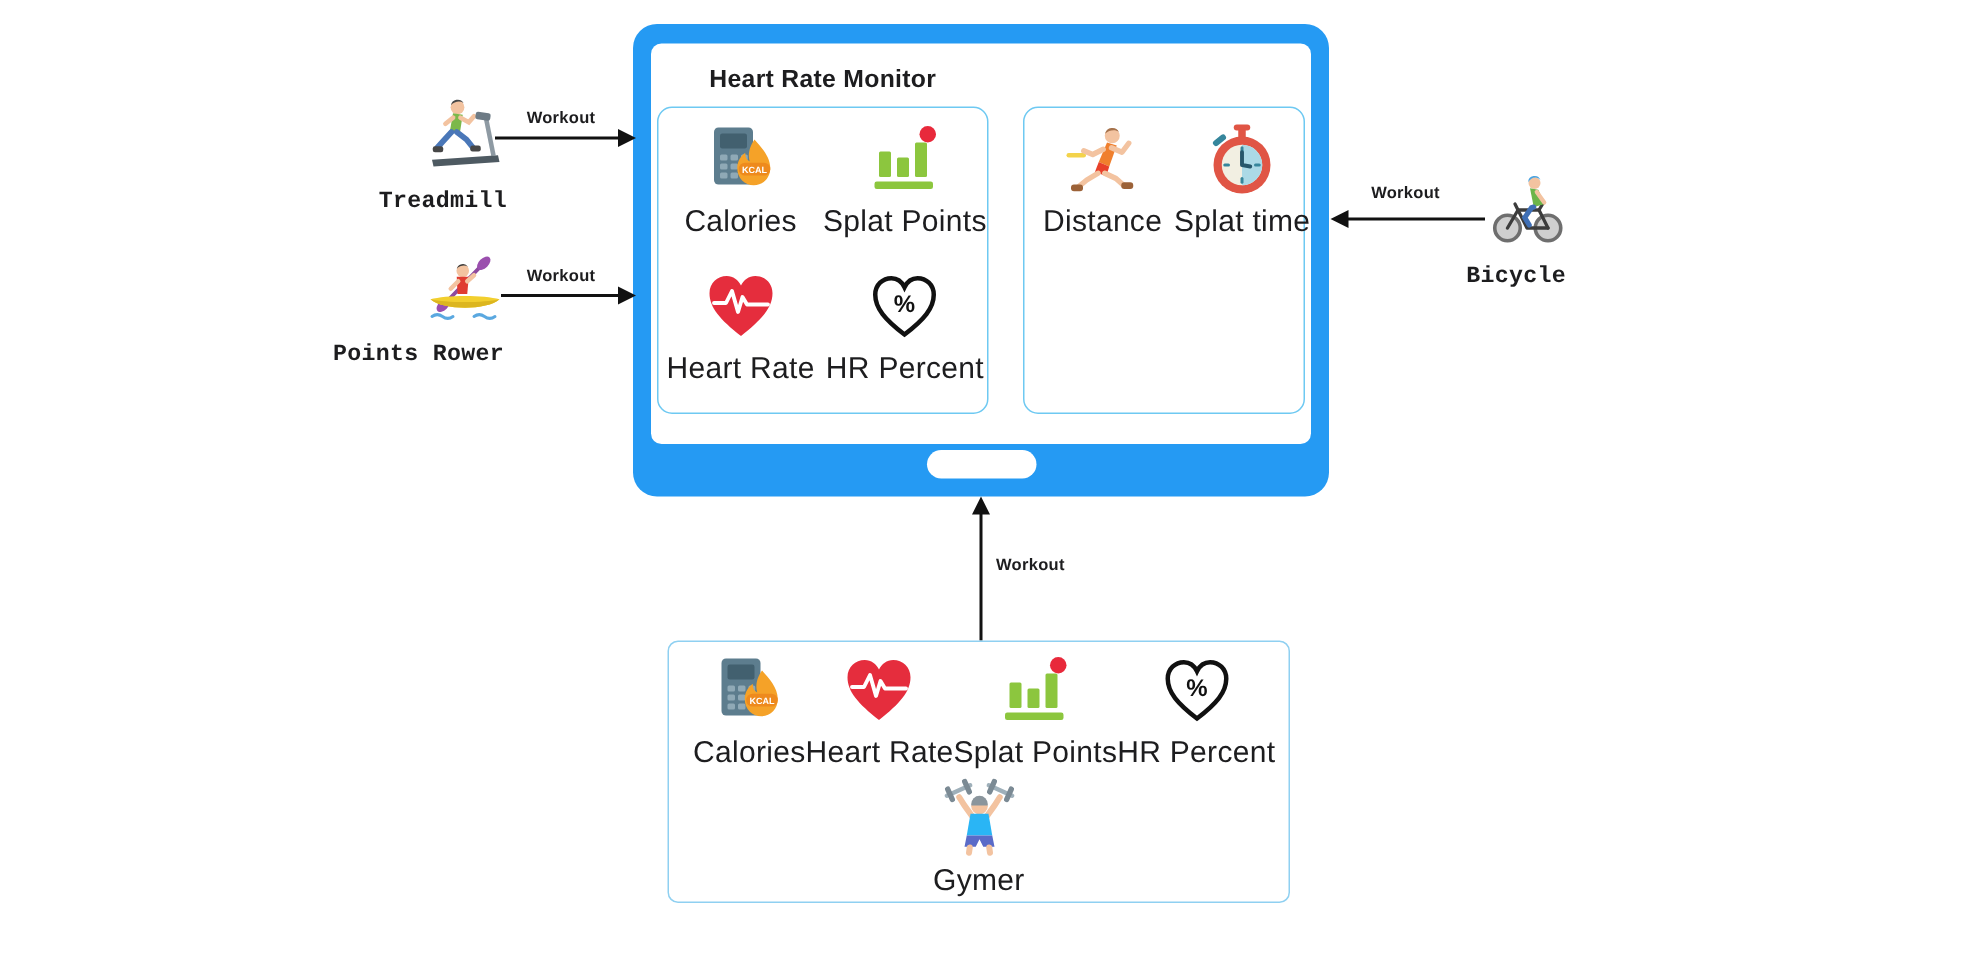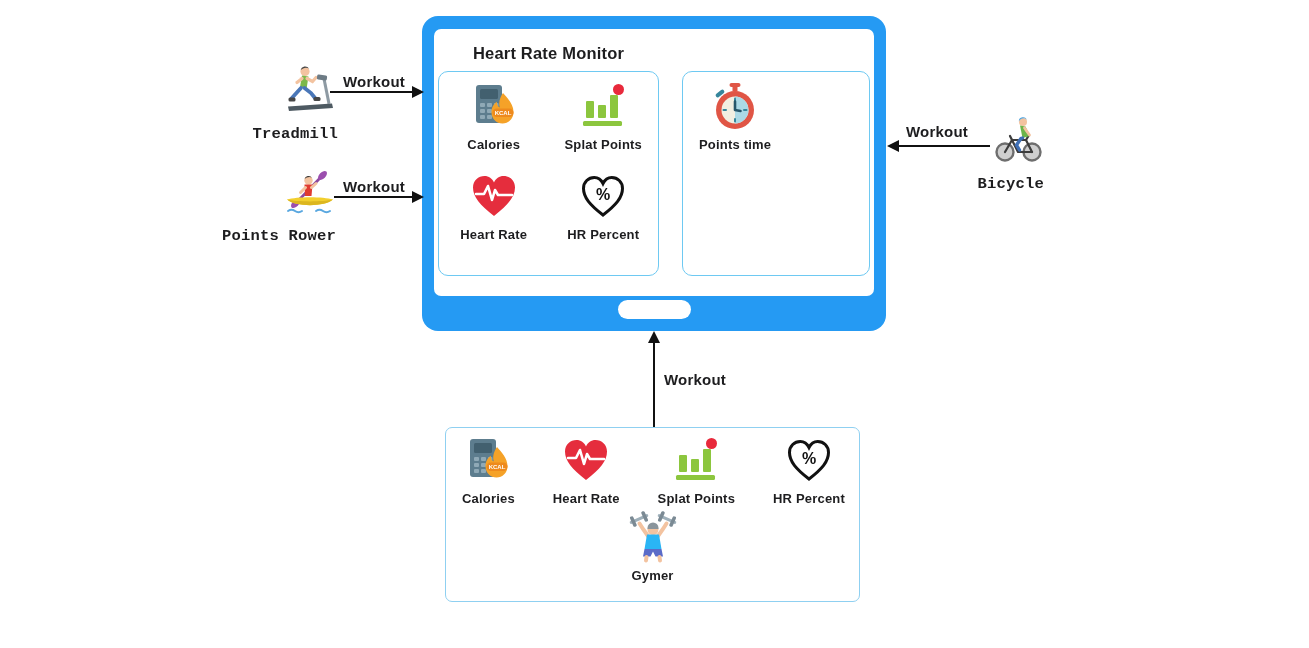--- a/index.html
+++ b/index.html
@@ -15,30 +15,30 @@
   .panel{position:absolute;top:42px;height:205px;background:#fff;border:1.5px solid #6ec9f2;border-radius:10px;box-sizing:border-box;}
   .p-left{left:4px;width:221px;}
   .p-right{left:248px;width:188px;}
   .t-left{left:4px;width:221px;}
   .t-right{left:248px;width:188px;}
   .panel-grid{display:grid;grid-template-columns:1fr 1fr;padding-top:10px;row-gap:20px;}
   .cell{display:flex;flex-direction:column;align-items:center;}
   .icon50{width:50px;height:50px;}
   .icon52{width:52px;height:52px;}
   .icon56{width:56px;height:56px;}
-  .cell-lbl{margin-top:5px;font-size:13px;font-weight:700;white-space:nowrap;letter-spacing:.2px;}
+  .cell-lbl{margin-top:5px;font-size:20px;font-weight:400;white-space:nowrap;letter-spacing:.2px;}
   
   .bottom-box{position:absolute;left:445px;top:427px;width:415px;height:175px;background:#fff;border:1px solid #8fd0f1;border-radius:7px;box-sizing:border-box;}
   .box-row{display:flex;justify-content:space-between;padding:8px 14px 0 16px;}
   .gymer{display:flex;flex-direction:column;align-items:center;margin-top:1px;}
   
   .node{position:absolute;display:flex;flex-direction:column;align-items:flex-end;font-family:Liberation Mono, monospace;}
   .node-lbl{margin-top:9px;font-size:15.5px;font-weight:600;white-space:nowrap;letter-spacing:.2px;}
   
-  .edge-lbl{position:absolute;font-size:15px;font-weight:600;letter-spacing:.2px;white-space:nowrap;text-align:center;}
+  .edge-lbl{position:absolute;font-size:11px;font-weight:600;letter-spacing:.2px;white-space:nowrap;text-align:center;}
   .line-h{position:absolute;height:2px;background:#111;}
   .line-v{position:absolute;width:2px;background:#111;}
   .ah{position:absolute;width:0;height:0;}
   .ah-right{border-top:6px solid transparent;border-bottom:6px solid transparent;border-left:12px solid #111;}
   .ah-left{border-top:6px solid transparent;border-bottom:6px solid transparent;border-right:12px solid #111;}
   .ah-up{border-left:6px solid transparent;border-right:6px solid transparent;border-bottom:12px solid #111;}
 </style>
 </head>
 <body>
 
@@ -92,39 +92,57 @@
               <path d="M25 43 C12 33 5.5 25.5 5.5 16.5 C5.5 9.8 10.5 5.5 16.3 5.5 C20.3 5.5 23.3 8 25 11.5 C26.7 8 29.7 5.5 33.7 5.5 C39.5 5.5 44.5 9.8 44.5 16.5 C44.5 25.5 38 33 25 43 Z" fill="#ffffff" stroke="#111111" stroke-width="3"></path>
               <text x="25" y="28" font-size="16" font-weight="bold" fill="#111111" text-anchor="middle">%</text>
             </svg>
             <div class="cell-lbl">HR Percent</div>
           </div>
         </div>
       </div>
 
       <div class="panel p-right">
         <div class="panel-grid" style="grid-template-columns:56% 44%;">
+          <div class="cell">
+            <svg class="icon50" viewBox="0 0 50 50">
+              <rect x="1" y="20" width="13" height="3" rx="1.5" fill="#f3d34b"></rect>
+              <circle cx="31.5" cy="8.5" r="5" fill="#f3c3a0"></circle>
+              <path d="M26.7 7.2 A5 5 0 0 1 36 6 C33.5 4.2 29.5 4.6 26.7 7.2 Z" fill="#a5724c"></path>
+              <path d="M28 13 L34.5 15 L29.5 29 L22.5 26 Z" fill="#f07f2d"></path>
+              <path d="M22.5 26 L29.5 29 L27.5 35.5 L20 32.5 Z" fill="#e8402a"></path>
+              <g fill="none" stroke="#f3c3a0" stroke-width="3.6" stroke-linecap="round" stroke-linejoin="round">
+                <polyline points="31,16.5 38,19.5 42.5,13.5"></polyline>
+                <polyline points="25.5,17.5 18.5,21 12.5,18.5"></polyline>
+                <polyline points="26.5,33.5 34,37 38.5,41"></polyline>
+                <polyline points="22,33.5 14.5,38 9,42.5"></polyline>
+              </g>
+              <rect x="37.5" y="39.5" width="8" height="4.5" rx="2" fill="#9c6238"></rect>
+              <rect x="4" y="41" width="8" height="4.5" rx="2" fill="#9c6238"></rect>
+            </svg>
+            <div class="cell-lbl">Distance</div>
+          </div>
           <div class="cell">
             <svg class="icon50" viewBox="0 0 50 50">
               <rect x="19.5" y="1" width="11" height="4" rx="2" fill="#e05545"></rect>
               <rect x="22.5" y="4.5" width="5" height="5" fill="#e05545"></rect>
               <g transform="rotate(-38 10 11.5)">
                   <rect x="5" y="9.5" width="10" height="4" rx="2" fill="#36869c"></rect>
                 </g>
               <circle cx="25" cy="28" r="19" fill="#e05545"></circle>
               <circle cx="25" cy="28" r="13.5" fill="#f2efe2"></circle>
               <path d="M25 14.5 A13.5 13.5 0 0 1 25 41.5 Z" fill="#abd9e6"></path>
               <g stroke="#36869c" stroke-width="2" stroke-linecap="round">
                 <line x1="25" y1="16.5" x2="25" y2="19"></line>
                   <line x1="25" y1="37" x2="25" y2="39.5"></line>
                 <line x1="13.5" y1="28" x2="16" y2="28"></line>
                   <line x1="34" y1="28" x2="36.5" y2="28"></line>
               </g>
               <path d="M25 28 L25 19.5 M25 28 L30.5 29" stroke="#27576b" stroke-width="2.6" stroke-linecap="round" fill="none"></path>
             </svg>
-            <div class="cell-lbl">Points time</div>
+            <div class="cell-lbl">Splat time</div>
           </div>
         </div>
       </div>
 
     </div>
     <div class="home-btn"></div>
   </div>
 
   <div class="node" style="left:260px;top:64px;width:78px;">
     <svg class="icon52" viewBox="0 0 52 52">

